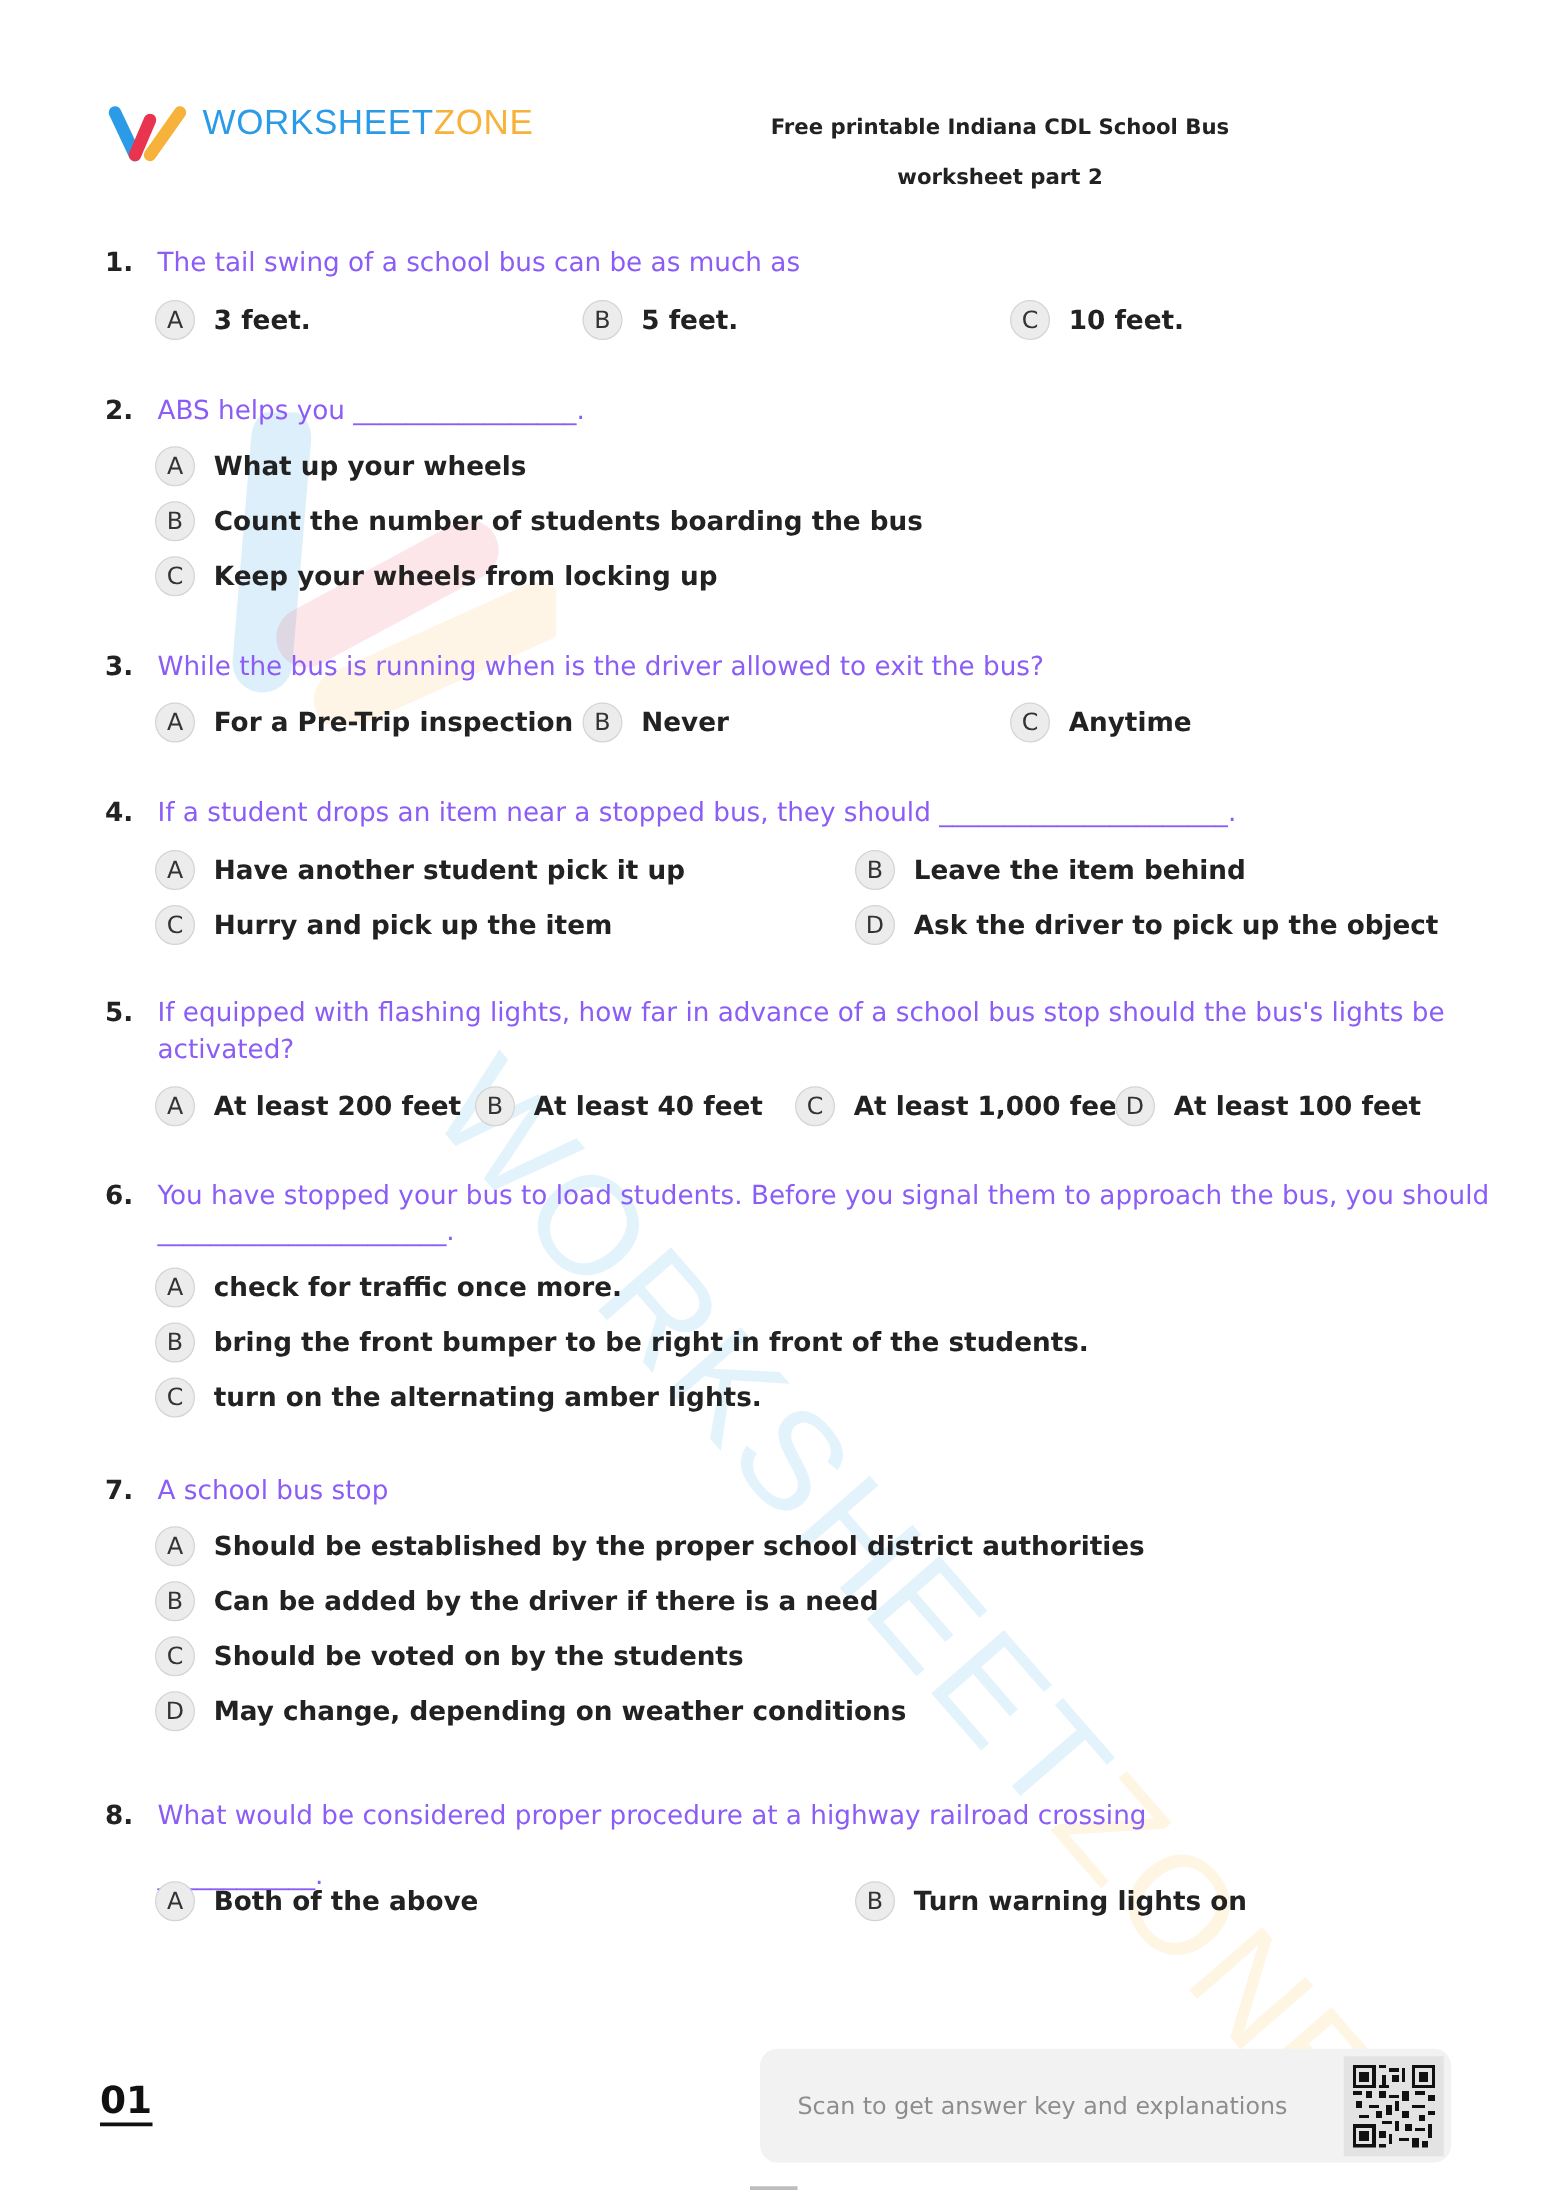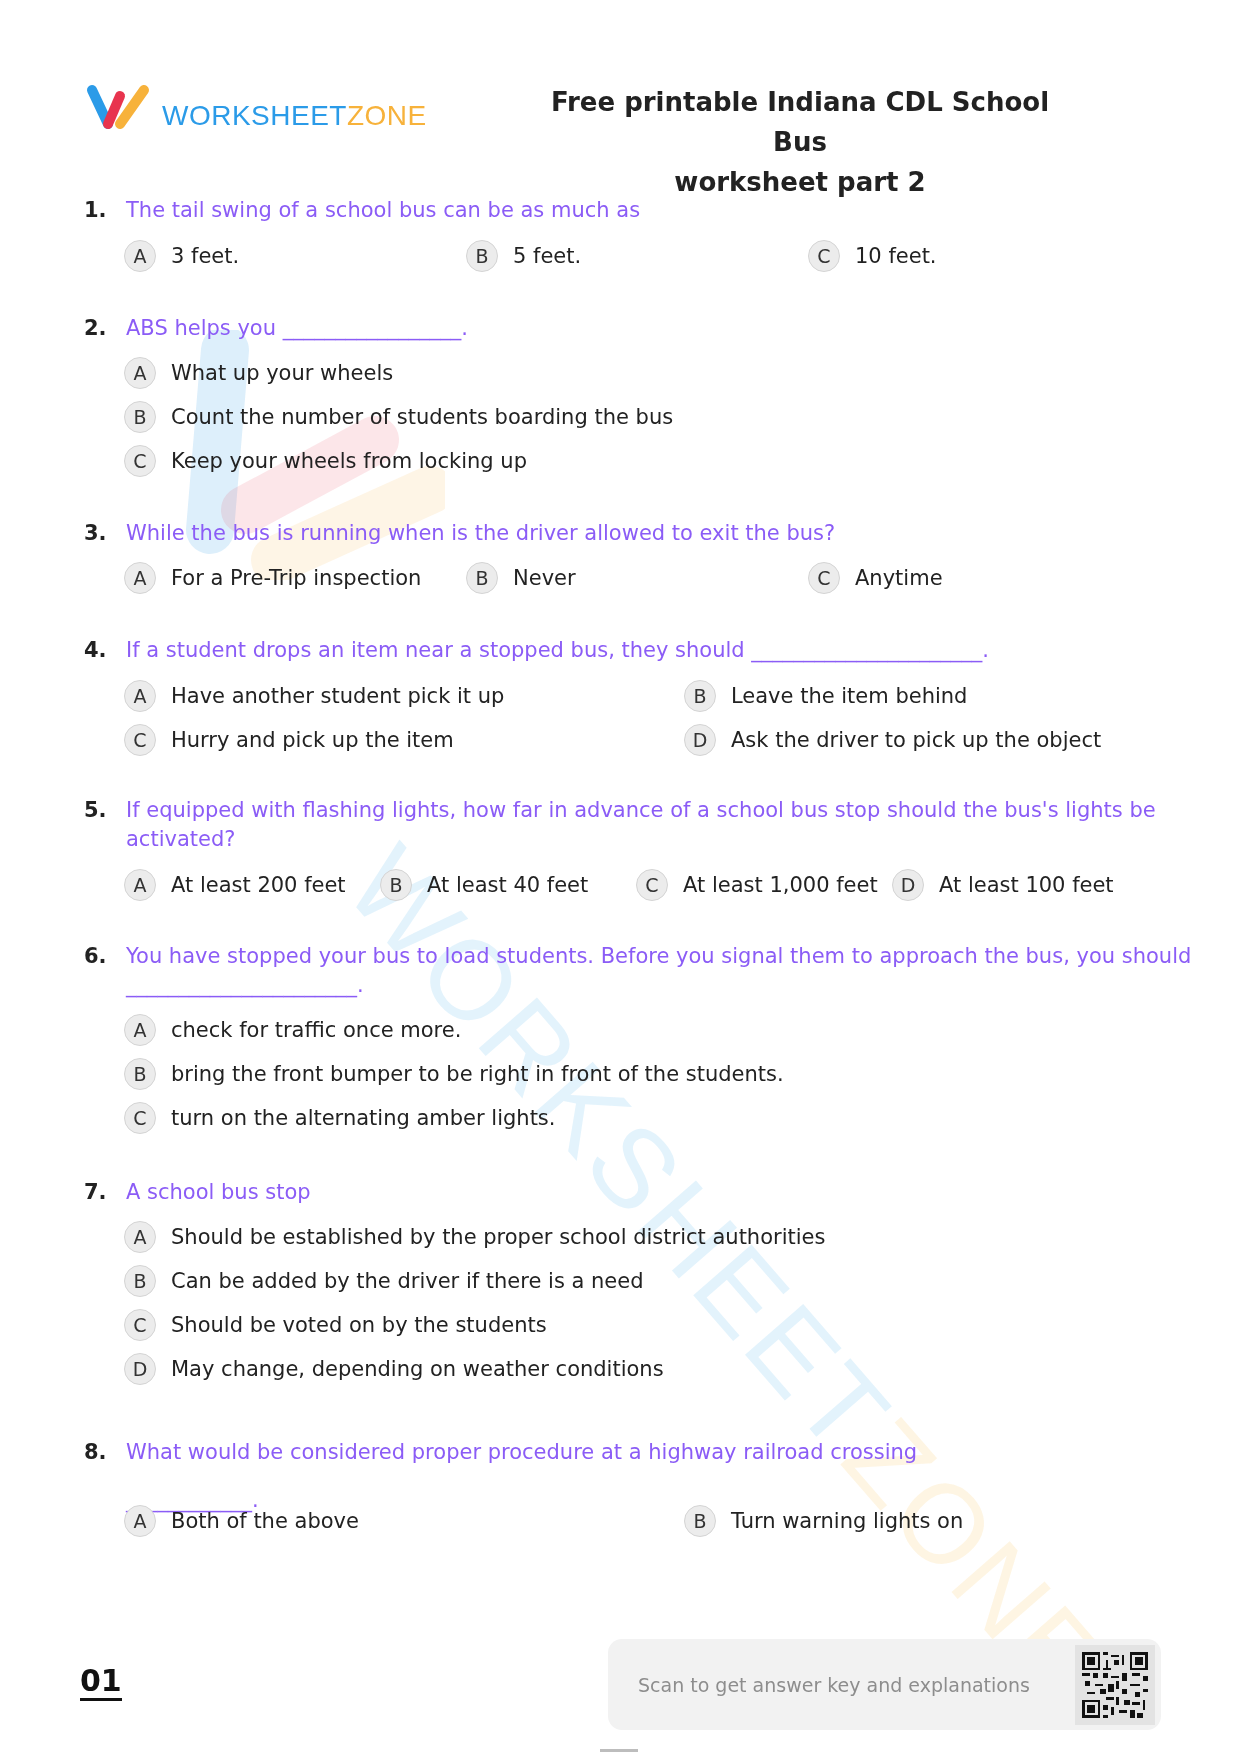--- a/index.html
+++ b/index.html
@@ -10,39 +10,39 @@
 
   
   .wm-logo { position: absolute; left: 185px; top: 330px; width: 260px; height: 250px; pointer-events: none; z-index: 0; }
   .wm-text { position: absolute; left: 370px; top: 800px; transform: rotate(49deg); transform-origin: left center;
              font-family: "Liberation Sans", sans-serif; font-size: 112px; letter-spacing: 4px; font-weight: 400;
              white-space: nowrap; pointer-events: none; z-index: 0; }
   .wm-text .w1 { color: rgba(40,160,235,0.13); }
   .wm-text .w2 { color: rgba(250,180,40,0.13); }
 
   
-  .logo { position: absolute; left: 84px; top: 82px; display: flex; align-items: flex-end; z-index: 2; }
+  .logo { position: absolute; left: 84px; top: 82px; display: flex; align-items: flex-start; z-index: 2; }
   .logo svg { width: 68px; height: 50px; }
   .logo-text { margin-left: 10px; font-family: "Liberation Sans", sans-serif; font-size: 28px; letter-spacing: 0.5px; font-weight: 400; }
   .logo-text .lt1 { color: #2b9be8; }
   .logo-text .lt2 { color: #f7b23b; }
 
   .title { position: absolute; left: 520px; top: 82px; width: 560px; text-align: center;
-           font-family: "DejaVu Sans", sans-serif; font-weight: 700; font-size: 26px; line-height: 40px; color: #222; z-index: 2; }
+           font-family: "DejaVu Sans", sans-serif; font-weight: 700; font-size: 17px; line-height: 40px; color: #222; z-index: 2; }
 
   
   .q { position: absolute; left: 84px; z-index: 2; }
   .q-row { display: flex; align-items: baseline; }
   .q-num { width: 42px; font-weight: 700; font-size: 21px; color: #222; }
   .q-text { font-size: 21px; color: #8b5cf6; line-height: 29px; width: 1070px; }
 
   .opt { position: absolute; display: flex; align-items: center; z-index: 2; }
   .badge { width: 32px; height: 32px; border-radius: 50%; background: #ececec; border: 1px solid #d4d4d4;
            display: flex; align-items: center; justify-content: center; font-size: 19px; color: #333; flex-shrink: 0; }
-  .opt-label { margin-left: 15px; font-size: 21px; color: #222; white-space: nowrap; }
+  .opt-label { margin-left: 15px; font-size: 21px; color: #222; white-space: nowrap; font-weight: bold; }
 
   
   .page-num { position: absolute; left: 80px; top: 1664px; font-family: "DejaVu Sans", sans-serif; font-weight: 700;
               font-size: 30px; color: #111; border-bottom: 3px solid #111; line-height: 34px; }
   .scan-box { position: absolute; left: 608px; top: 1639px; width: 553px; height: 91px; background: #f2f2f2;
               border-radius: 14px; display: flex; align-items: center; }
   .scan-text { margin-left: 30px; font-size: 19px; color: #8d8d8d; flex: 1; }
   .qr { width: 80px; height: 80px; margin-right: 6px; background: #e3e3e3; display: flex; align-items: center; justify-content: center; }
   .qr svg { width: 66px; height: 66px; }
   .bottom-line { position: absolute; left: 600px; top: 1749px; width: 38px; height: 3px; background: #bdbdbd; }

